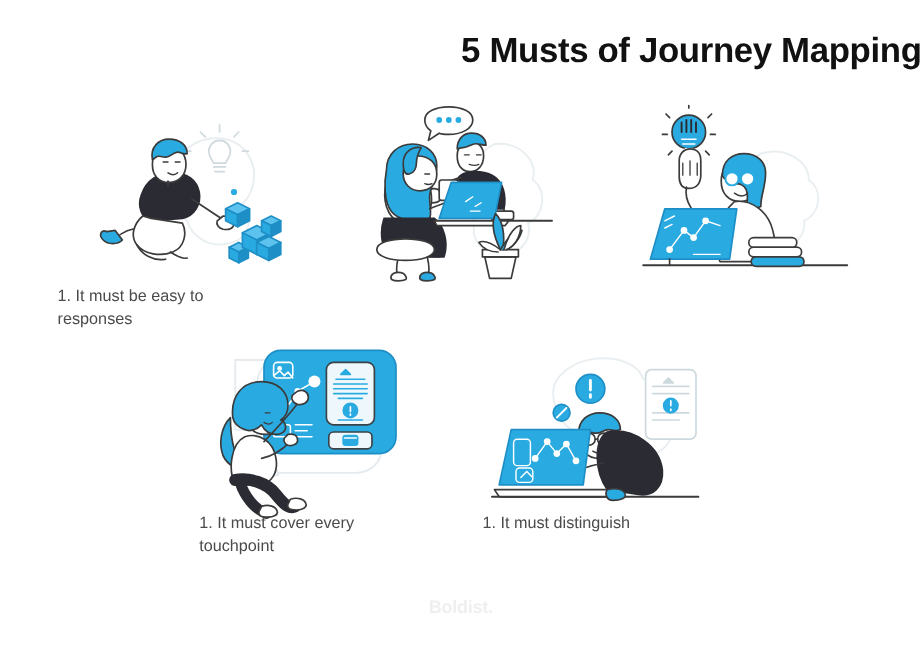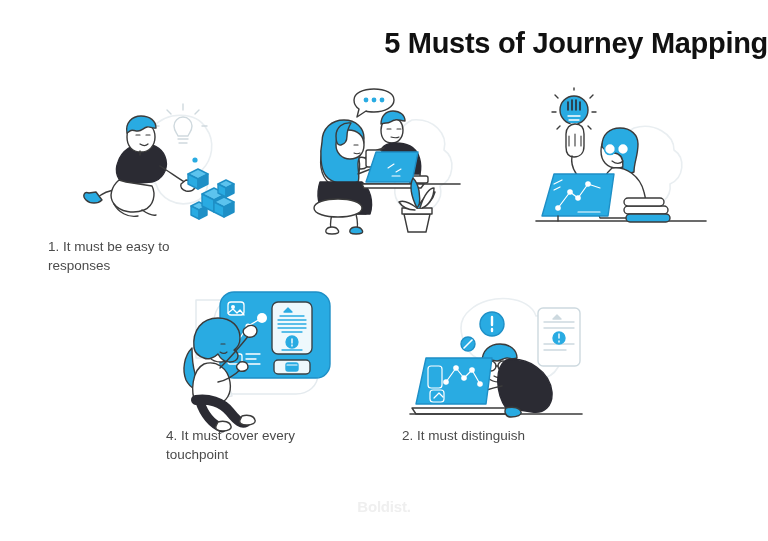--- a/index.html
+++ b/index.html
@@ -326,21 +326,21 @@
           <path d="M66 80 c5-1 8 1 8 5 c0 3-4 5-8 4 c-3-1-4-4-3-6 Z" fill="#ffffff"></path>
 
           <path d="M22 118 C34 116 48 120 56 130 C64 140 68 142 72 140" stroke="#2b2b33" stroke-width="10" stroke-linecap="round"></path>
           <path d="M26 120 C30 132 38 142 48 146" stroke="#2b2b33" stroke-width="9" stroke-linecap="round"></path>
 
           <path d="M68 134 c6-2 12 0 13 4 c1 3-3 5-8 5 c-6 0-8-2-7-5 Z" fill="#ffffff" stroke="#3b3b3b"></path>
           <path d="M44 140 c6-2 12 0 13 4 c1 3-3 5-8 5 c-6 0-8-2-7-5 Z" fill="#ffffff" stroke="#3b3b3b"></path>
         </g>
       </svg>
       <div class="caption">
-        <span>4. It must cover every</span><br>
+        <span>1. It must cover every</span><br>
         <span>touchpoint</span>
       </div>
     </div>
 
     <div class="card">
       <svg class="card-art" viewBox="0 0 185 140">
         <g fill="none" stroke="#3b3b3b" stroke-width="1.4" stroke-linecap="round" stroke-linejoin="round">
 
           <path d="M60 28 C80 10 120 14 126 34 C146 32 156 50 148 64 C156 78 146 96 130 96 C116 96 108 88 106 78 C88 86 62 80 56 64 C48 48 50 36 60 28 Z" stroke="#e9eef1" stroke-width="1.6"></path>
 
@@ -385,21 +385,21 @@
             <path d="M24 116 l5-5 l4 4"></path>
           </g>
 
           <path d="M2 126 h98 l-4 6 H6 Z" fill="#ffffff"></path>
           <path d="M0 132 H172" stroke-width="1.6"></path>
 
           <path d="M96 126 c8-2 14 0 15 4 c1 3-4 5-10 5 c-6 0-7-6-5-9 Z" fill="#29abe2" stroke="#3b3b3b"></path>
         </g>
       </svg>
       <div class="caption">
-        <span>2. It must distinguish</span><br>
+        <span>1. It must distinguish</span><br>
       </div>
     </div>
 
   </div>
 
   <div class="footer-logo">Boldist.</div>
 
 </div>
 
 </body></html>

